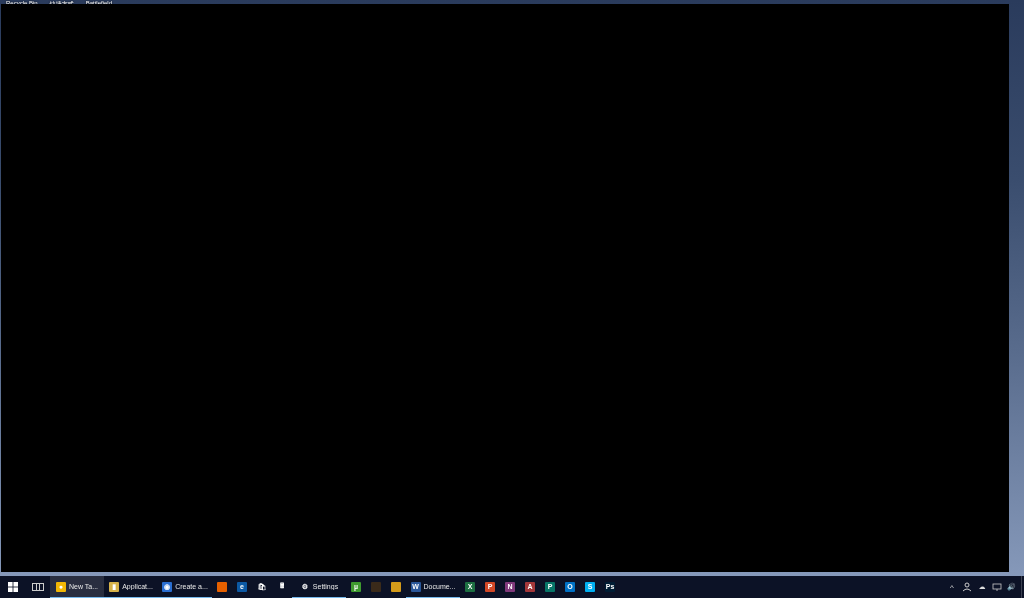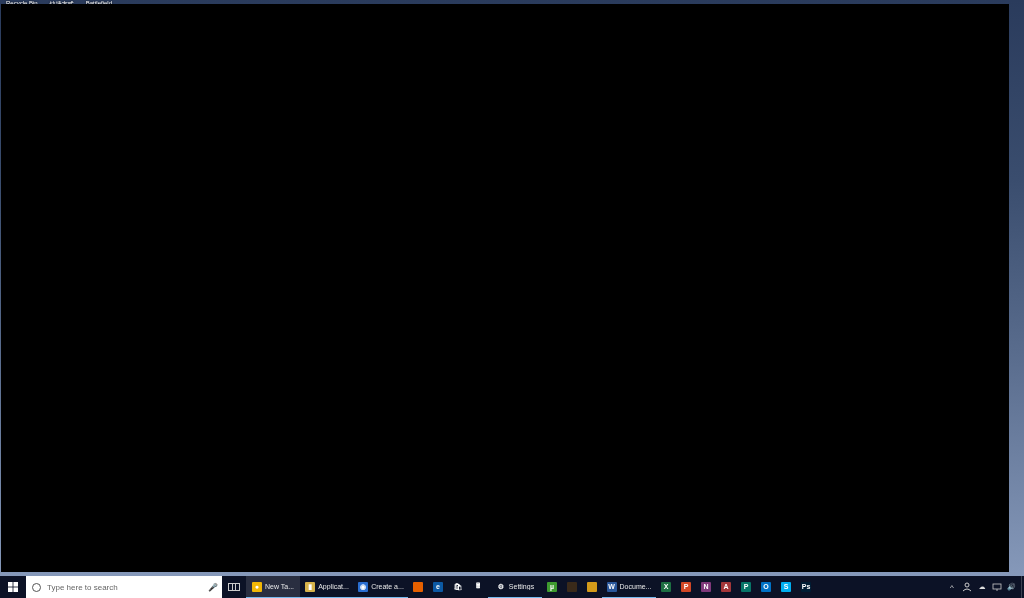--- a/index.html
+++ b/index.html
@@ -131,25 +131,20 @@
 
   <div class="tb-btn start-btn">
     <svg viewBox="0 0 12 12">
       <rect x="0" y="0" width="5.5" height="5.5" fill="#fff"></rect>
       <rect x="6.5" y="0" width="5.5" height="5.5" fill="#fff"></rect>
       <rect x="0" y="6.5" width="5.5" height="5.5" fill="#fff"></rect>
       <rect x="6.5" y="6.5" width="5.5" height="5.5" fill="#fff"></rect>
     </svg>
   </div>
 
-  <div class="search-box">
-    <span class="cortana-circle"></span>
-    <span class="placeholder">Type here to search</span>
-    <span class="mic">🎤</span>
-  </div>
 
   <div class="tb-btn taskview-btn">
     <span class="tv-icon"></span>
   </div>
 
   <div id="task-items" style="display: contents;"><div class="tb-btn task-item running active">
         <span class="ti-icon" style="background: rgb(242, 183, 5);">●</span>
         <span class="ti-label">New Ta...</span>
       </div><div class="tb-btn task-item running">
         <span class="ti-icon" style="background: rgb(214, 178, 74);">▮</span>

